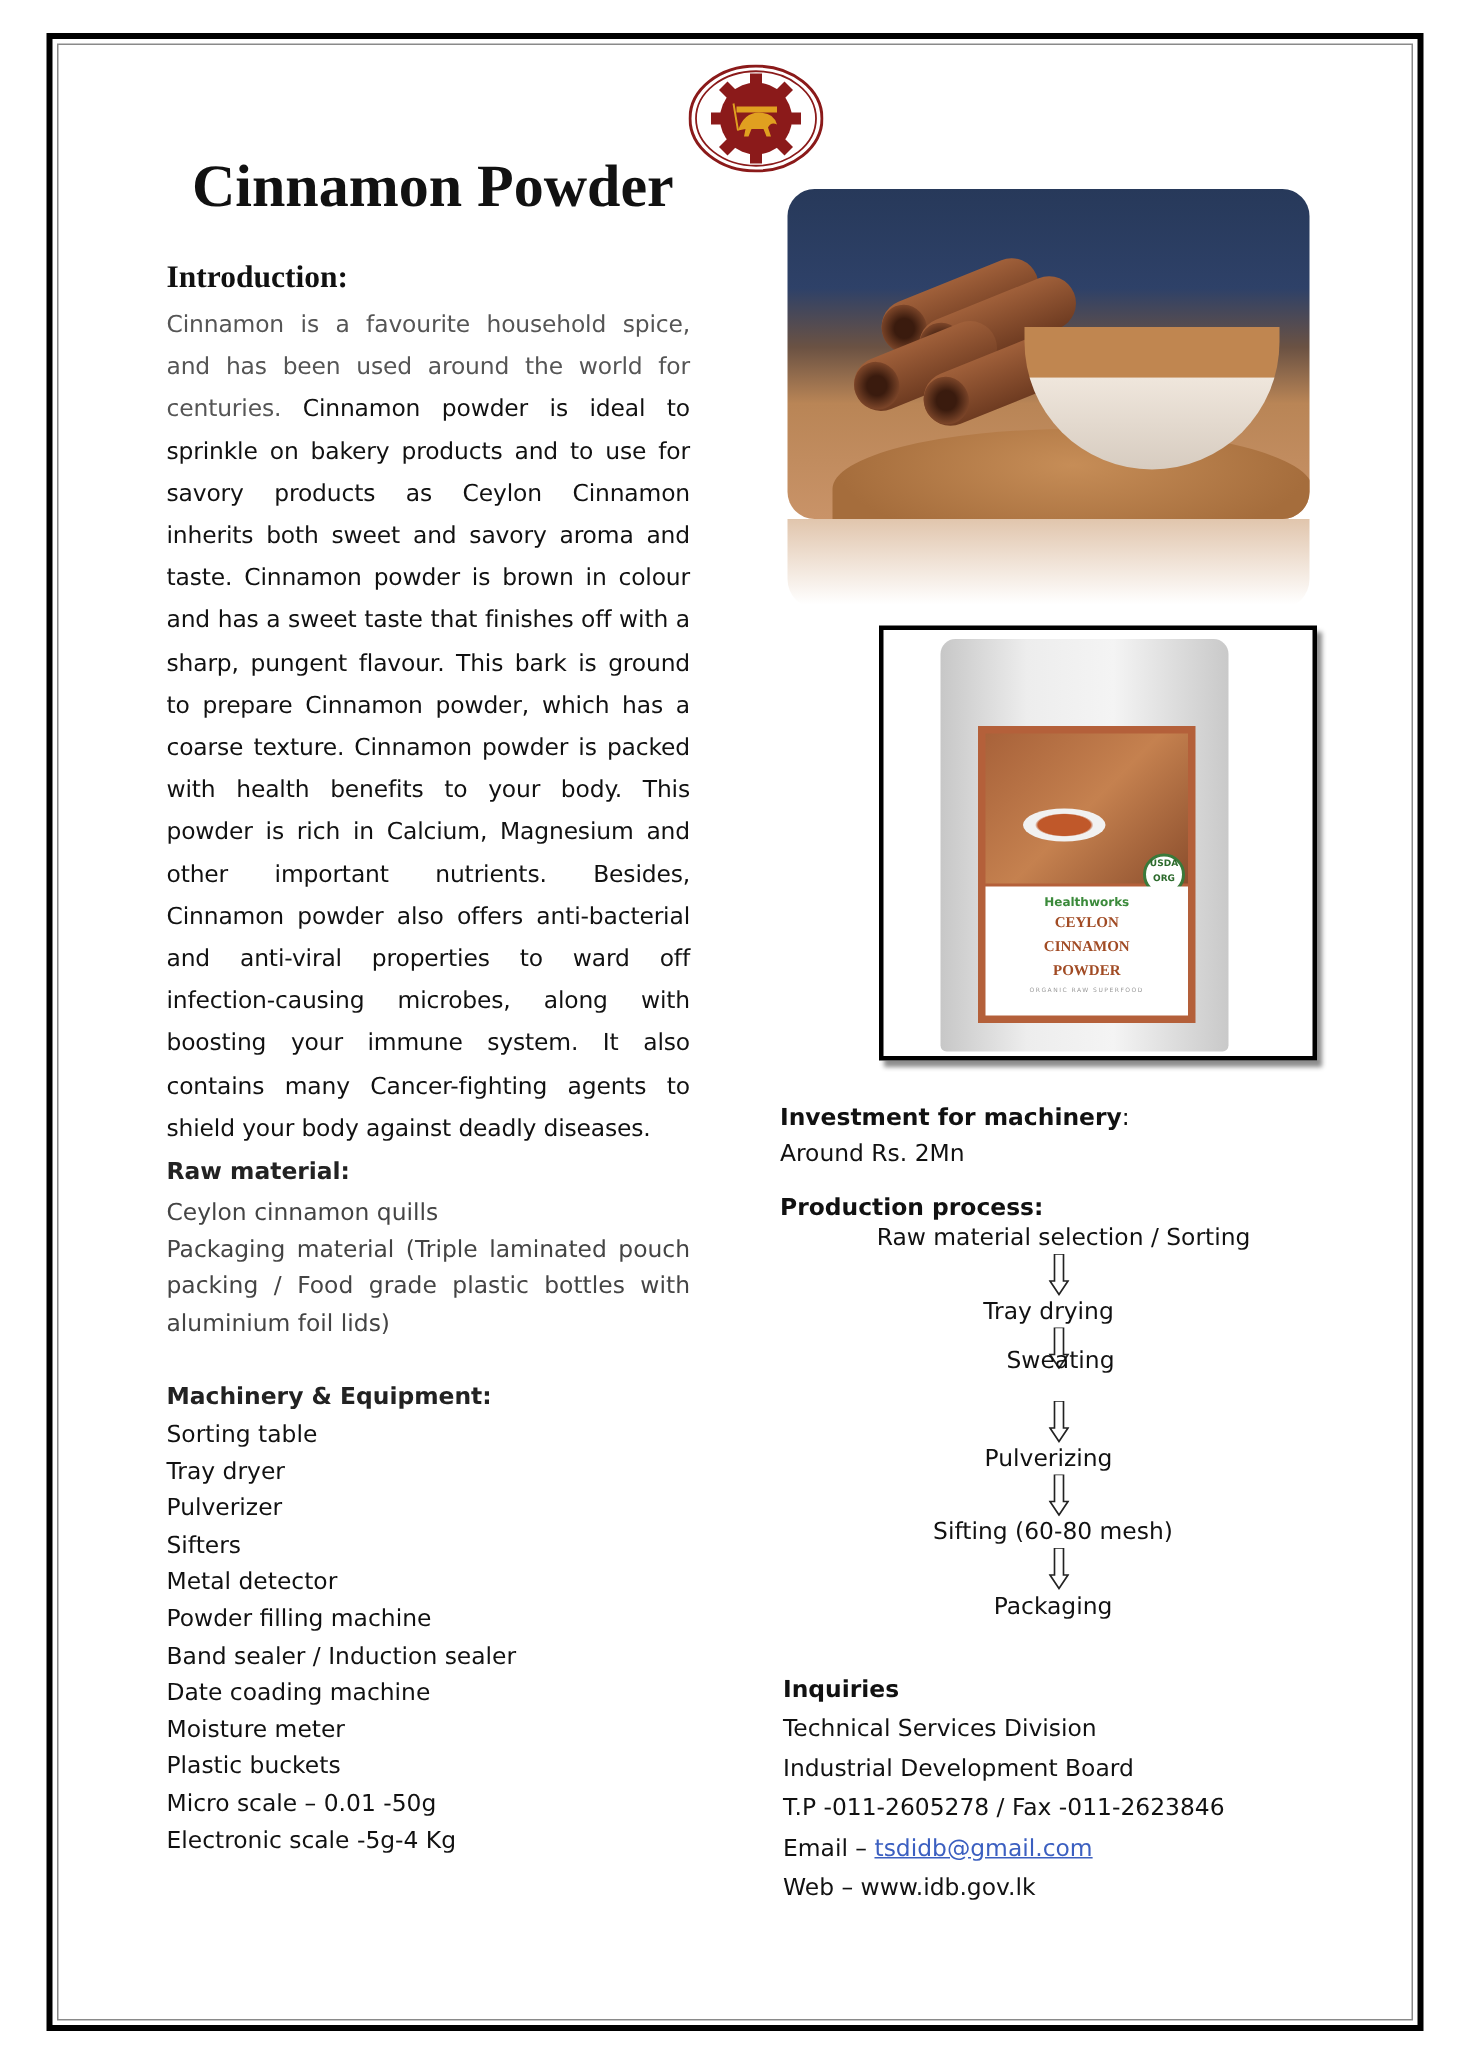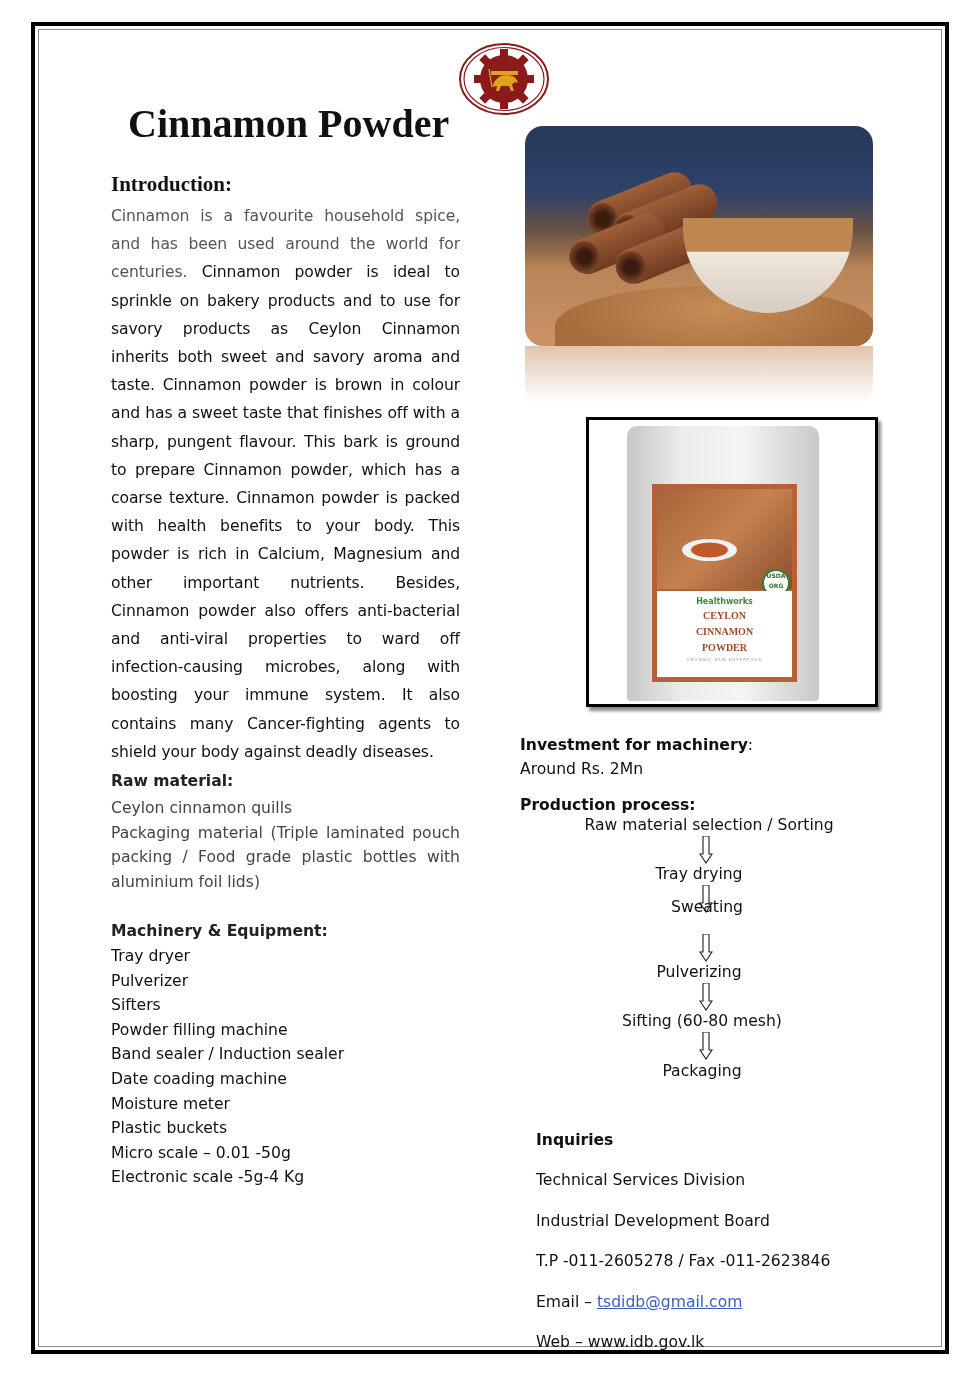--- a/index.html
+++ b/index.html
@@ -41,21 +41,21 @@
   .label .sub { font-size: 4px; color: #999; margin-top: 3px; letter-spacing: 1px; }
 
   .col-right { position: absolute; left: 520px; top: 733px; width: 330px; }
   .right-h { font-weight: bold; font-size: 15.6px; line-height: 24px; margin: 0; }
   .right-t { font-size: 15.6px; line-height: 24px; margin: 0; }
   .flow { position: absolute; left: 520px; top: 816px; width: 370px; }
   .step { position: absolute; font-size: 15.6px; white-space: nowrap; transform: translateX(-50%); }
   .arrow { position: absolute; width: 14px; height: 28px; transform: translateX(-50%); }
 
   .inq { position: absolute; left: 520px; top: 1112px; width: 340px; }
-  .inq .line { font-size: 15.6px; line-height: 24.4px; margin: 16px; white-space: nowrap; }
+  .inq .line { font-size: 15.6px; line-height: 24.4px; margin: 2px; white-space: nowrap; }
   .link { color: #3b5fc0; text-decoration: underline; }
 </style>
 </head>
 <body>
 
 <div class="frame-outer"></div>
 <div class="frame-inner"></div>
 
 <svg class="logo" viewBox="0 0 90 72">
   <ellipse cx="45" cy="36" rx="44" ry="35" fill="none" stroke="#8b1a1a" stroke-width="2"></ellipse>
@@ -81,23 +81,25 @@
 <div class="col-left">
   <h2 class="h-intro">Introduction:</h2>
   <p class="para"><span class="grey">Cinnamon is a favourite household spice, and has been used around the world for centuries.</span><span> Cinnamon powder is ideal to sprinkle on bakery products and to use for savory products as Ceylon Cinnamon inherits both sweet and savory aroma and taste. Cinnamon powder is brown in colour and has a sweet taste that finishes off with a sharp, pungent flavour. This bark is ground to prepare Cinnamon powder, which has a coarse texture. Cinnamon powder is packed with health benefits to your body. This powder is rich in Calcium, Magnesium and other important nutrients. Besides, Cinnamon powder also offers anti-bacterial and anti-viral properties to ward off infection-causing microbes, along with boosting your immune system. It also contains many Cancer-fighting agents to shield your body against deadly diseases.</span></p>
 
   <h3 class="sec-h" style="margin-top:2px">Raw material:</h3>
   <p class="raw">Ceylon cinnamon quills</p>
   <p class="raw" style="margin-top:0">Packaging material (Triple laminated pouch packing / Food grade plastic bottles with aluminium foil lids)</p>
 
   <h3 class="sec-h" style="margin-top:24px">Machinery &amp; Equipment:</h3>
   <ul class="list">
+    <li>Sorting table</li>
     <li>Tray dryer</li>
     <li>Pulverizer</li>
     <li>Sifters</li>
+    <li>Metal detector</li>
     <li>Powder filling machine</li>
     <li>Band sealer / Induction sealer</li>
     <li>Date coading machine</li>
     <li>Moisture meter</li>
     <li>Plastic buckets</li>
     <li>Micro scale – 0.01 -50g</li>
     <li>Electronic scale -5g-4 Kg</li>
   </ul>
 </div>
 

